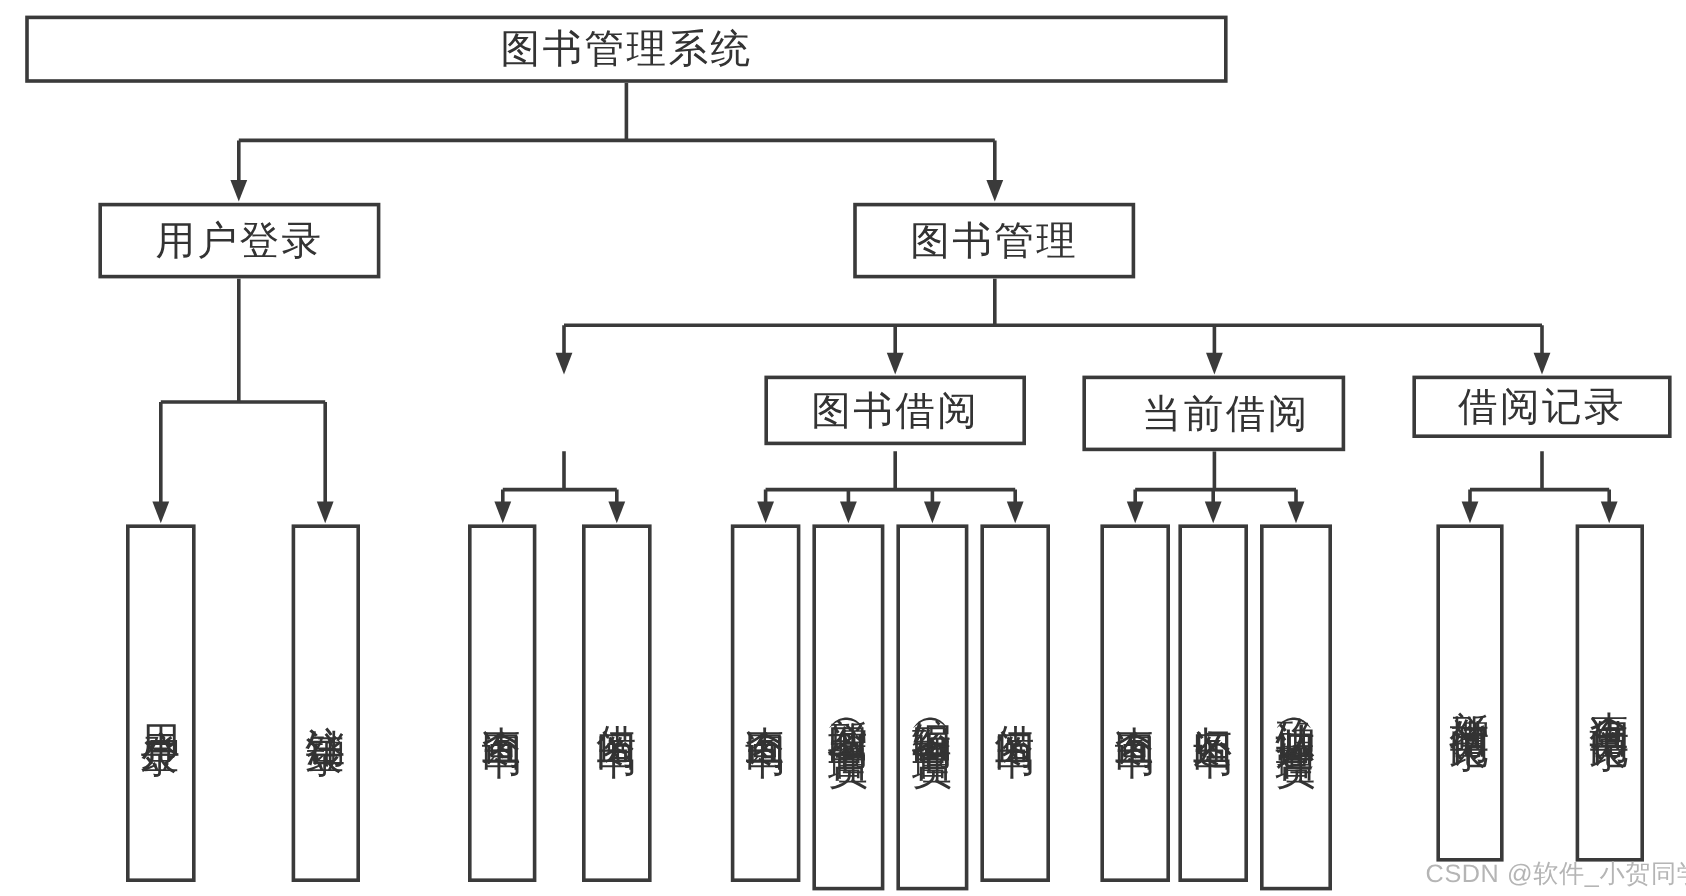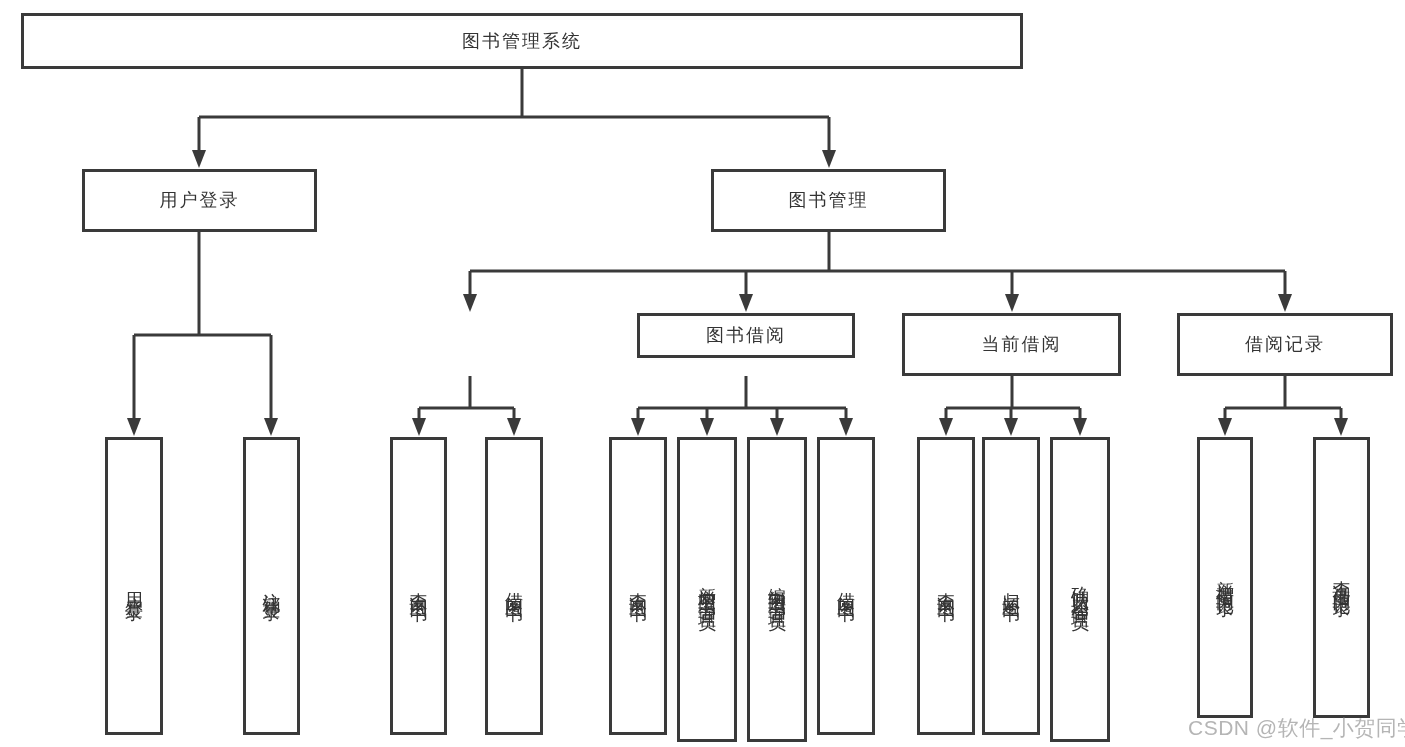--- a/index.html
+++ b/index.html
@@ -32,21 +32,21 @@
   }
   .node {
     position: absolute;
     box-sizing: border-box;
     border: 3px solid var(--line, #3a3a3a);
     background: #ffffff;
     display: flex;
     align-items: center;
     justify-content: center;
     color: var(--text, #333333);
-    font-size: 18px;
+    font-size: 33px;
     letter-spacing: 2px;
     text-align: center;
     line-height: 1.25;
   }
   .node.vertical {
     writing-mode: vertical-lr;
     text-orientation: mixed;
     letter-spacing: 4px;
     line-height: 1.0;
   }
@@ -106,23 +106,23 @@
       <path class="arw" d="M1218 418 L1232 418 L1225 436 Z"></path>
       <path class="arw" d="M1334 418 L1348 418 L1341 436 Z"></path>
     </g>
   </svg>
 
   <div class="node" style="left:21px; top:13px; width:1002px; height:56px;">图书管理系统</div>
 
   <div class="node" style="left:82px; top:169px; width:235px; height:63px;">用户登录</div>
   <div class="node" style="left:711px; top:169px; width:235px; height:63px;">图书管理</div>
 
-  <div class="node" style="left:637px; top:313px; width:218px; height:45px;">图书借阅</div>
+  <div class="node" style="left:637px; top:313px; width:218px; height:58px;">图书借阅</div>
   <div class="node" style="left:902px; top:313px; width:219px; height:63px;padding-left:20px;">当前借阅</div>
-  <div class="node" style="left:1177px; top:313px; width:216px; height:63px;">借阅记录</div>
+  <div class="node" style="left:1177px; top:313px; width:216px; height:52px;">借阅记录</div>
 
   <div class="node vertical" style="left:105px; top:437px; width:58px; height:298px;">用户登录</div>
   <div class="node vertical" style="left:243px; top:437px; width:57px; height:298px;">注销登录</div>
 
   <div class="node vertical" style="left:390px; top:437px; width:57px; height:298px;">查询图书</div>
   <div class="node vertical" style="left:485px; top:437px; width:58px; height:298px;">借阅图书</div>
 
   <div class="node vertical" style="left:609px; top:437px; width:58px; height:298px;">查询图书</div>
   <div class="node vertical" style="left:677px; top:437px; width:60px; height:305px;">新增图书（管理员）</div>
   <div class="node vertical" style="left:747px; top:437px; width:60px; height:305px;">编辑图书（管理员）</div>

